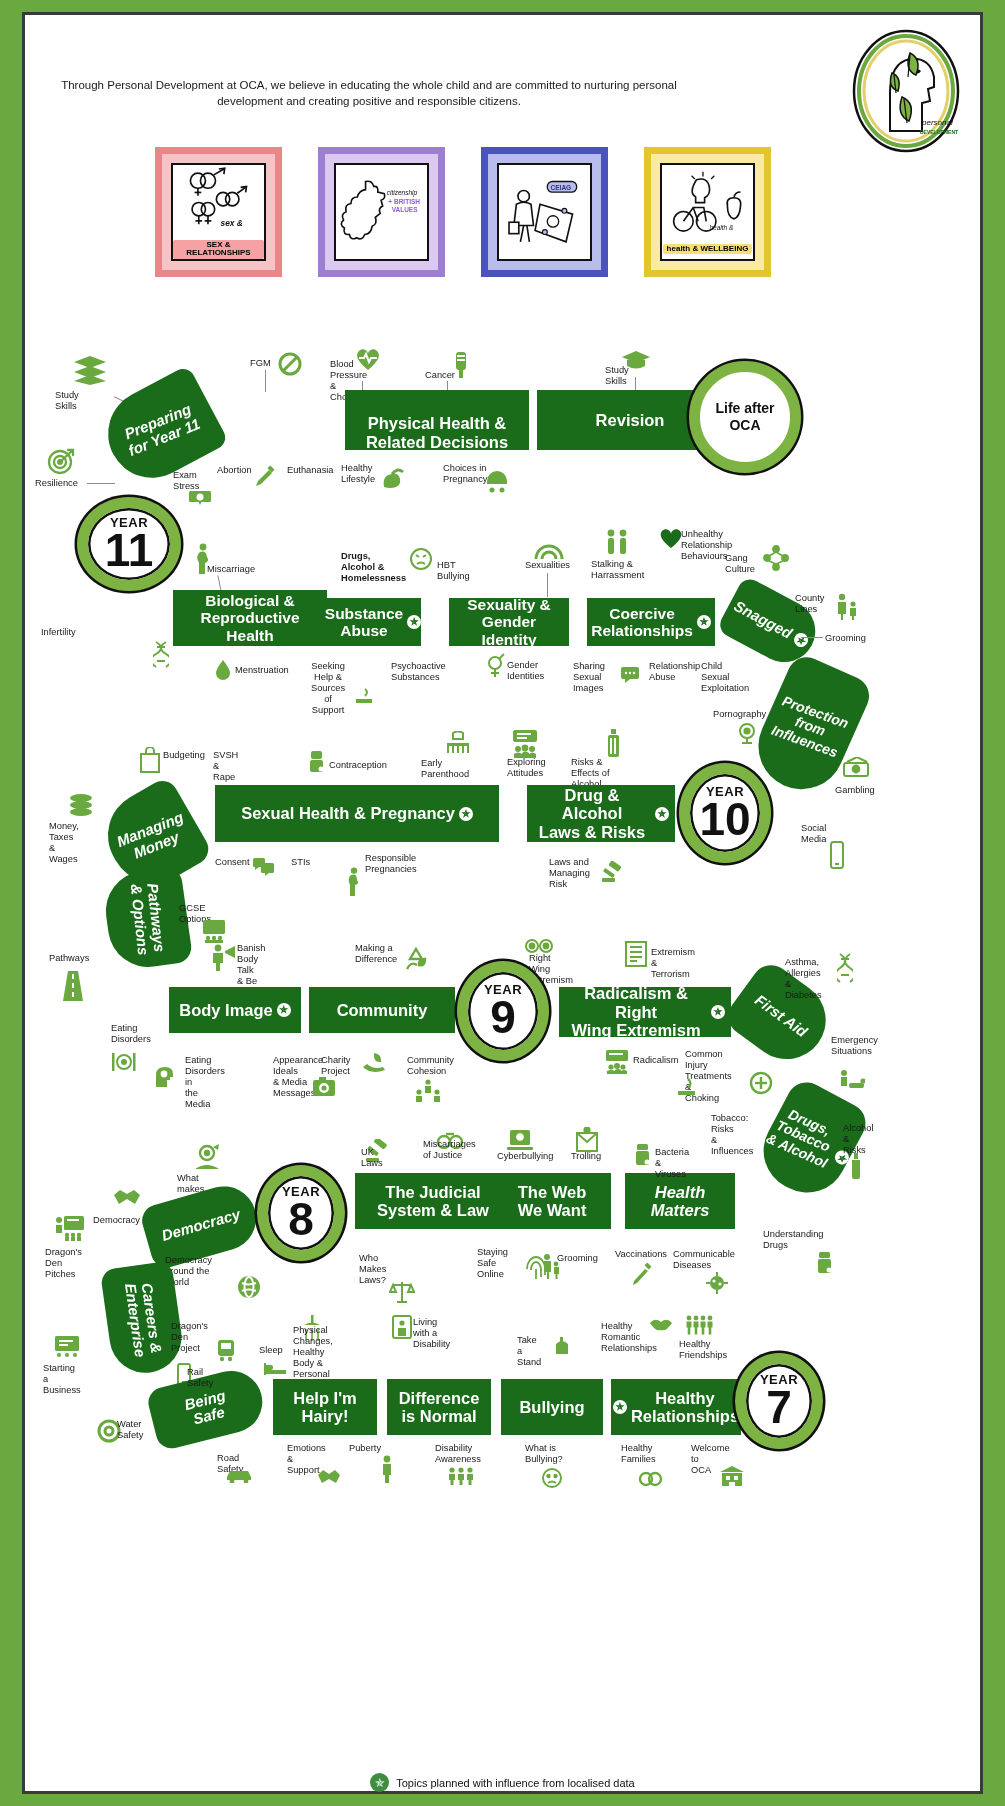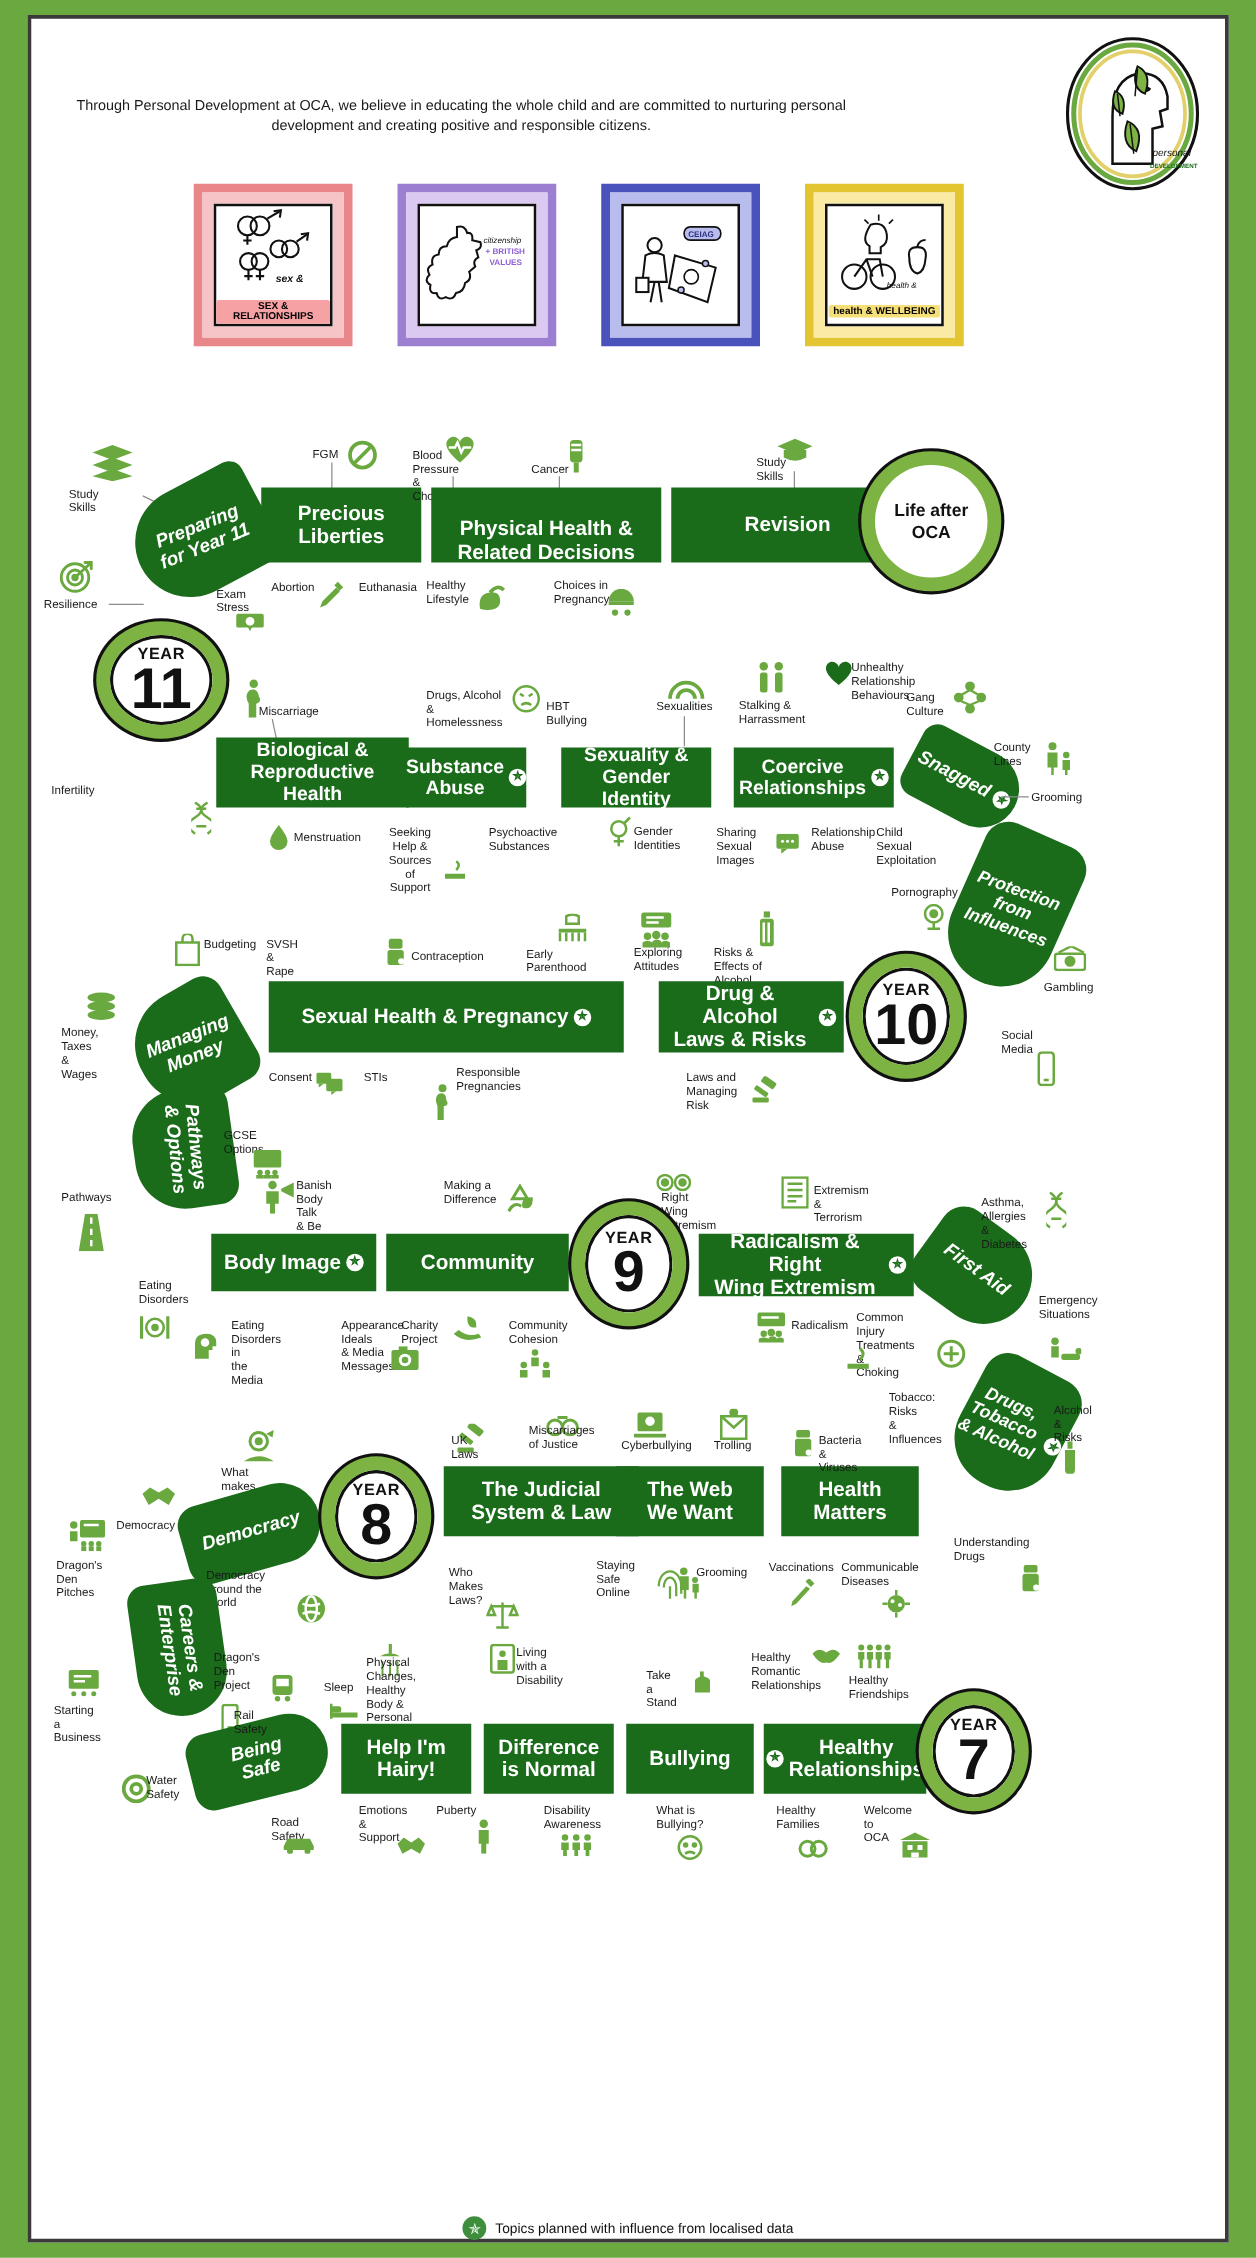--- a/index.html
+++ b/index.html
@@ -291,24 +291,20 @@
       <span class="lbl">FGM</span>
     </div>
     <div class="icon" style="left:252px; top:336px;">
       <svg width="26" height="26" viewBox="0 0 26 26" fill="none" stroke="#6aa93f" stroke-width="3">
         <circle cx="13" cy="13" r="10"></circle>
           <line x1="6" y1="20" x2="20" y2="6"></line>
       </svg>
     </div>
     <div class="leader" style="left:240px; top:355px; width:1.4px; height:22px;"></div>
 
-    <div class="band t16" style="left:184px; top:375px; width:128px; height:60px;">
-      <span style="white-space:pre-line;">Precious
-Liberties</span>
-    </div>
     <div class="note" style="left:192px; top:450px;">
       <span class="lbl">Abortion</span>
     </div>
     <div class="note" style="left:262px; top:450px;">
       <span class="lbl">Euthanasia</span>
     </div>
     <div class="icon" style="left:228px; top:450px;">
       <svg width="24" height="24" viewBox="0 0 24 24" fill="#6aa93f">
         <path d="M3 21 l5 -2 l11 -11 l-3 -3 l-11 11 z"></path>
           <rect x="15" y="2" width="6" height="4" transform="rotate(45 18 4)"></rect>
@@ -417,21 +413,21 @@
     <div class="note" style="left:210px; top:650px;">
       <span class="lbl">Menstruation</span>
     </div>
     <div class="icon" style="left:190px; top:644px;">
       <svg width="16" height="22" viewBox="0 0 16 22" fill="#6aa93f">
           <path d="M8 1 q7 9 7 13 a7 7 0 0 1 -14 0 q0 -4 7 -13z"></path>
         </svg>
     </div>
 
     <div class="note" style="left:316px; top:536px;">
-      <span class="lbl" style="white-space:pre-line;">Drugs, Alcohol &amp;
+      <span class="lbl" style="white-space:pre-line;font-weight:bold;">Drugs, Alcohol &amp;
 Homelessness</span>
     </div>
     <div class="icon" style="left:384px; top:532px;">
       <svg width="24" height="24" viewBox="0 0 24 24" fill="none" stroke="#6aa93f" stroke-width="2">
         <circle cx="12" cy="12" r="10"></circle>
           <line x1="7" y1="8" x2="10" y2="10"></line>
           <line x1="17" y1="8" x2="14" y2="10"></line>
         <path d="M8 17 q4 -3 8 0"></path>
       </svg>
     </div>
@@ -1121,21 +1117,21 @@
     <div class="icon" style="left:516px; top:1238px;">
       <svg width="20" height="26" viewBox="0 0 20 26" fill="#6aa93f">
         <circle cx="6" cy="4" r="3"></circle>
           <path d="M3 8 h7 v11 h-2 v7 h-2 v-7 h-3z"></path>
         <circle cx="15" cy="11" r="2.4"></circle>
           <path d="M13 14 h5 v7 h-1.5 v5 h-2 v-5 h-1.5z"></path>
       </svg>
     </div>
 
     <div class="band t16" style="left:600px; top:1158px; width:110px; height:56px;">
-      <span style="white-space:pre-line;">Health
+      <span style="white-space:pre-line;font-style:italic;">Health
 Matters</span>
     </div>
     <div class="icon" style="left:608px; top:1128px;">
       <svg width="22" height="24" viewBox="0 0 22 24" fill="#6aa93f">
         <rect x="4" y="1" width="11" height="6" rx="1.5"></rect>
           <rect x="3" y="8" width="13" height="14" rx="2"></rect>
         <circle cx="14" cy="19" r="2.5" fill="#fff"></circle>
       </svg>
     </div>
     <div class="note" style="left:630px; top:1132px;">

